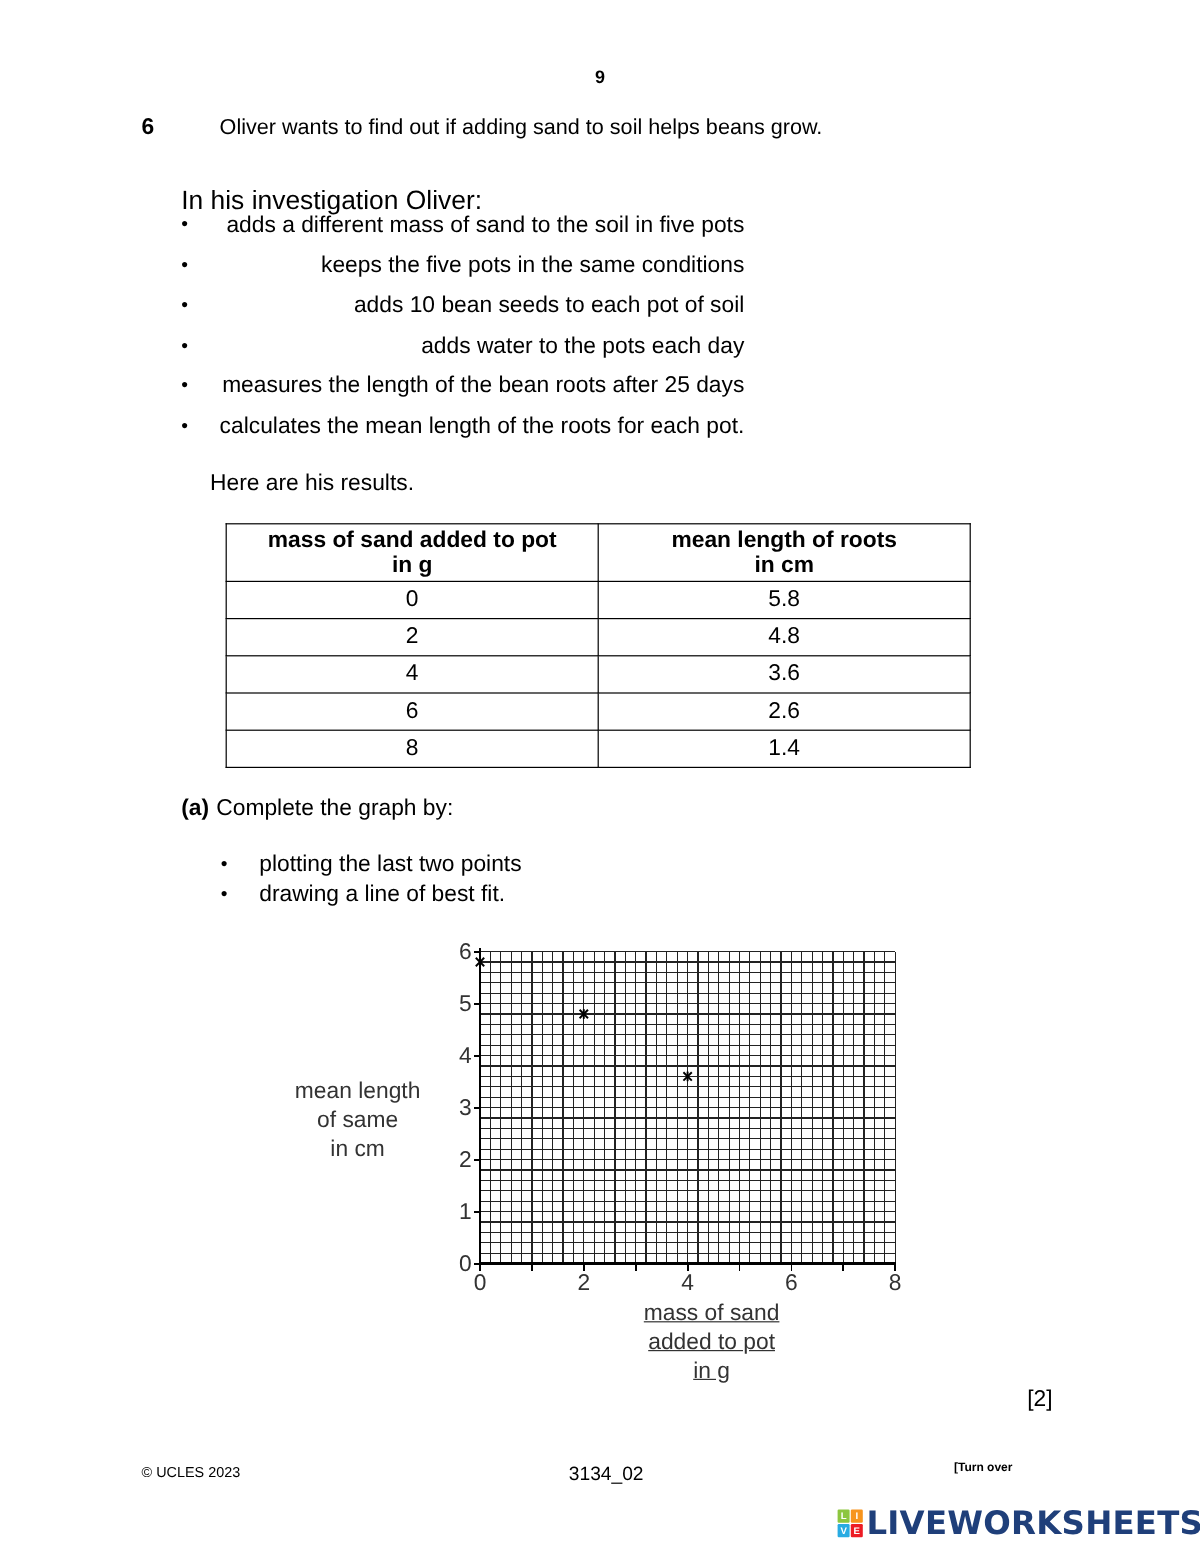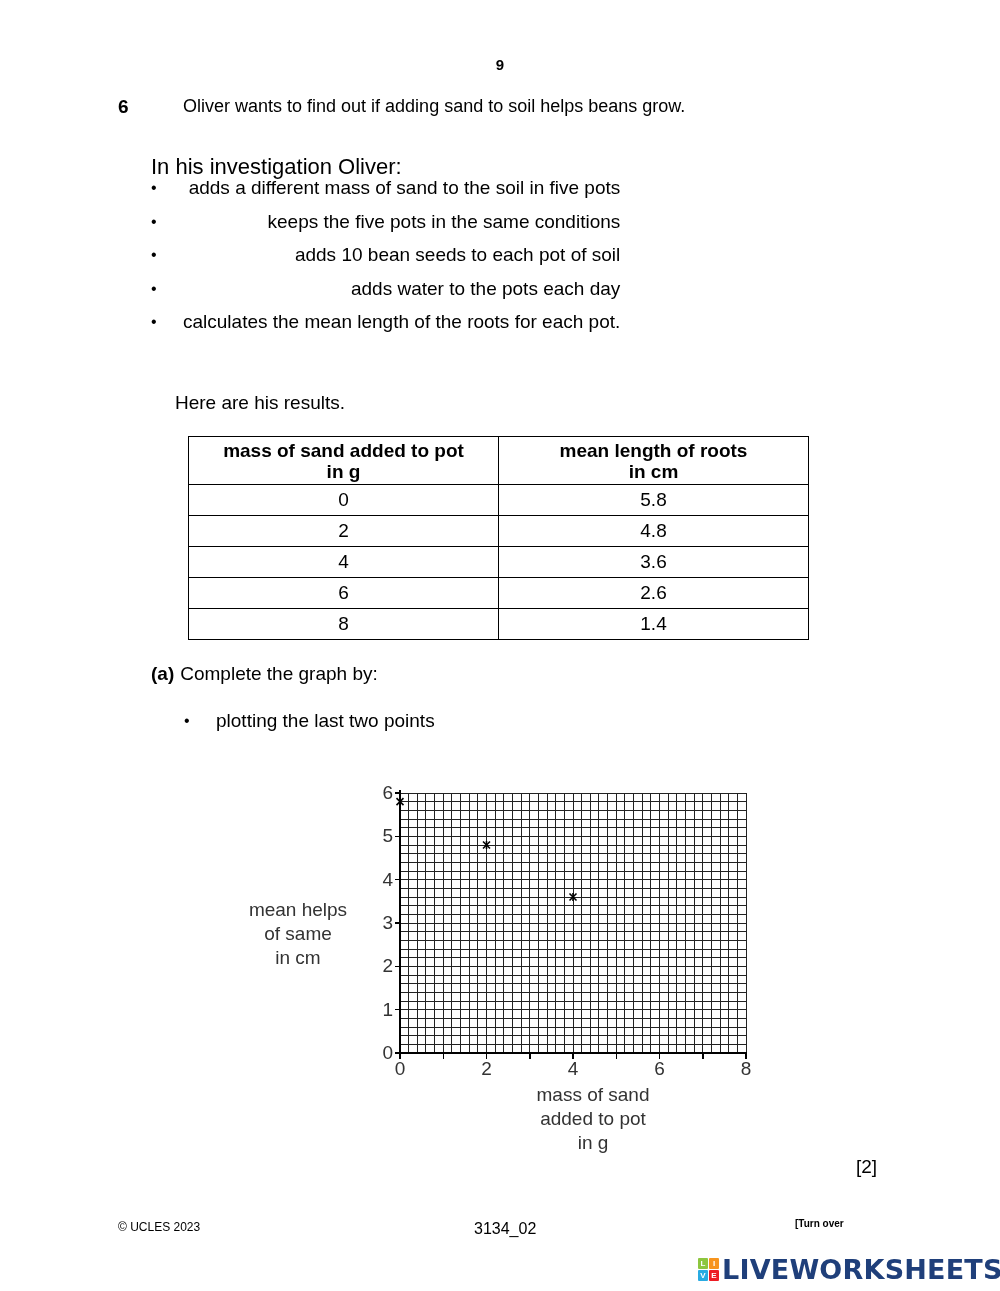--- a/index.html
+++ b/index.html
@@ -17,21 +17,21 @@
   table.res { position: absolute; left: 188px; top: 436px; width: 621px; border-collapse: collapse; font-size: 19px; }
   table.res th, table.res td { border: 1px solid #000; text-align: center; padding: 0; }
   table.res th { font-weight: bold; height: 47px; line-height: 21px; width: 50%; }
   table.res td { height: 30px; line-height: 30px; }
   .parta { left: 151px; top: 663px; font-size: 19px; }
   .parta b { margin-right: 6px; }
   .sub-bullets { left: 184px; top: 710px; font-size: 19px; margin: 0; padding: 0; list-style: none; }
   .sub-bullets li { position: relative; padding-left: 32px; height: 25px; line-height: 22px; }
   .sub-bullets li::before { content: "\2022"; position: absolute; left: 0; top: 0; font-size: 16px; }
   .ylabel { left: 228px; top: 898px; width: 140px; text-align: center; font-size: 19px; line-height: 24px; color: #333; }
-  .xlabel { left: 520px; top: 1083px; width: 146px; text-align: center; font-size: 19px; line-height: 24px; color: #333; }
+  .xlabel { left: 520px; top: 1083px; width: 146px; text-align: center; font-size: 19px; line-height: 24px; color: #333; text-decoration: underline; }
   .marks { left: 856px; top: 1156px; font-size: 19px; }
   .footer-left { left: 118px; top: 1220px; font-size: 12px; }
   .footer-mid { left: 474px; top: 1220px; font-size: 16px; }
   .footer-right { left: 795px; top: 1218px; font-size: 10px; font-weight: bold; }
   .brand { left: 698px; top: 1254px; height: 30px; display: flex; align-items: center; }
   .brand-logo { display: grid; grid-template-columns: 10px 10px; grid-template-rows: 11px 11px; gap: 1px; margin-right: 3px; }
   .brand-logo span { font-size: 8px; font-weight: bold; color: #fff; text-align: center; line-height: 11px; border-radius: 1px; }
   .brand-text { font-size: 27px; font-weight: bold; color: #1f3f7a; letter-spacing: 0.2px; font-family: "DejaVu Sans", sans-serif; }
   svg.chart { position: absolute; left: 360px; top: 770px; }
 </style>
@@ -42,20 +42,21 @@
 
 <div class="abs qnum">6</div>
 <div class="abs qtext">Oliver wants to find out if adding sand to soil helps beans grow.</div>
 <div class="abs intro">In his investigation Oliver:</div>
 
 <ul class="abs bullets">
   <li>adds a different mass of sand to the soil in five pots</li>
   <li>keeps the five pots in the same conditions</li>
   <li>adds 10 bean seeds to each pot of soil</li>
   <li>adds water to the pots each day</li>
+  <li>measures the length of the bean roots after 25 days</li>
   <li>calculates the mean length of the roots for each pot.</li>
 </ul>
 
 <div class="abs results">Here are his results.</div>
 
 <table class="res">
   <thead>
     <tr>
       <th>
         <div>mass of sand added to pot</div>
@@ -90,24 +91,25 @@
       </tr>
   </tbody>
 </table>
 
 <div class="abs parta">
   <b>(a)</b><span>Complete the graph by:</span>
 </div>
 
 <ul class="abs sub-bullets">
   <li>plotting the last two points</li>
+  <li>drawing a line of best fit.</li>
 </ul>
 
 <div class="abs ylabel">
-  <div>mean helps</div>
+  <div>mean length</div>
   <div>of same</div>
   <div>in cm</div>
 </div>
 
 <svg class="chart" id="chart" width="420" height="320" xmlns="http://www.w3.org/2000/svg">
     <line x1="40" y1="23" x2="40" y2="283" stroke="#222" stroke-width="1" shape-rendering="crispEdges"></line>
     <line x1="48.65" y1="23" x2="48.65" y2="283" stroke="#222" stroke-width="1" shape-rendering="crispEdges"></line>
     <line x1="57.3" y1="23" x2="57.3" y2="283" stroke="#222" stroke-width="1" shape-rendering="crispEdges"></line>
     <line x1="65.95" y1="23" x2="65.95" y2="283" stroke="#222" stroke-width="1" shape-rendering="crispEdges"></line>
     <line x1="74.6" y1="23" x2="74.6" y2="283" stroke="#222" stroke-width="1" shape-rendering="crispEdges"></line>

